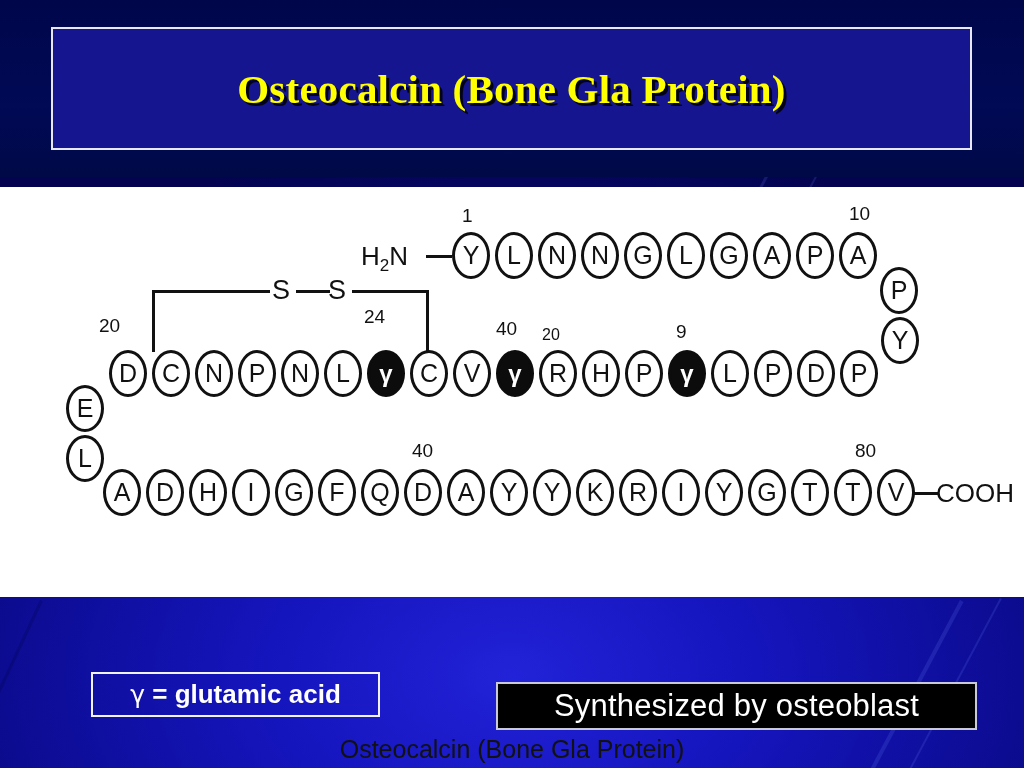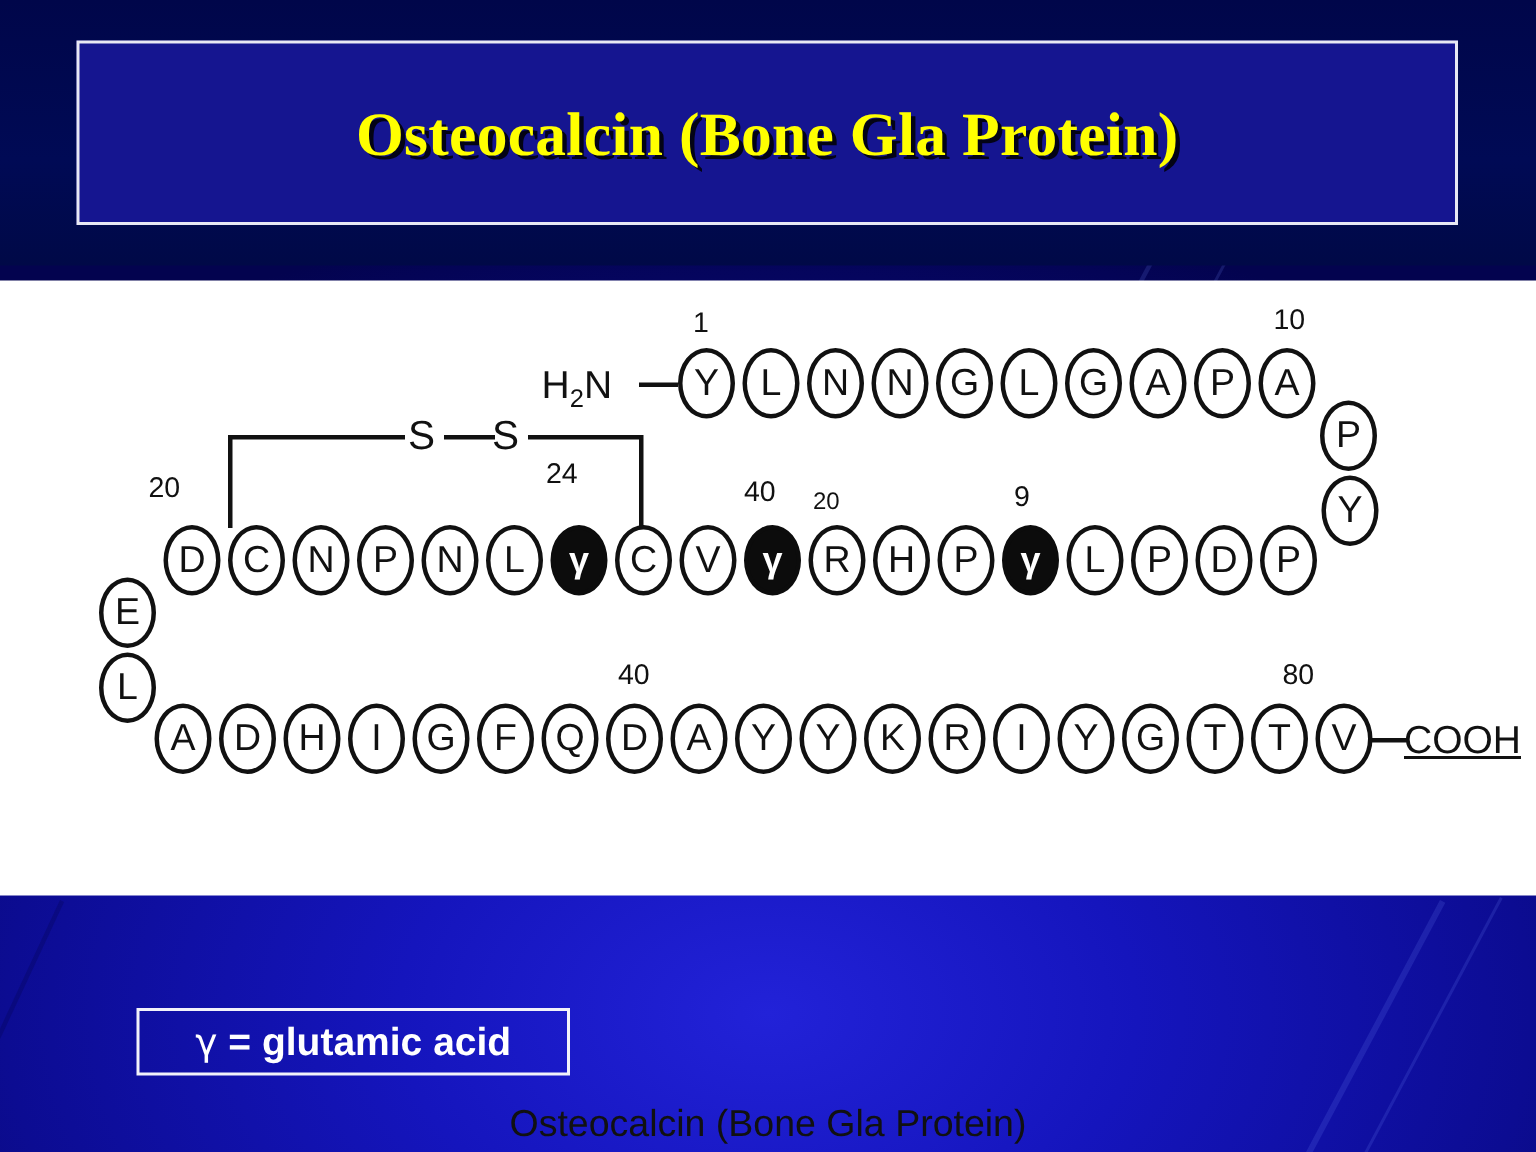--- a/index.html
+++ b/index.html
@@ -191,24 +191,27 @@
       <div class="res" style="left:619px;top:282px;">R</div>
       <div class="res" style="left:662px;top:282px;">I</div>
       <div class="res" style="left:705px;top:282px;">Y</div>
       <div class="res" style="left:748px;top:282px;">G</div>
       <div class="res" style="left:791px;top:282px;">T</div>
       <div class="res" style="left:834px;top:282px;">T</div>
       <div class="res" style="left:877px;top:282px;">V</div>
       <div class="num" style="left:855px;top:253px;">80</div>
 
       <div class="bond" style="left:914px;top:305px;width:24px;height:3px;"></div>
-      <div class="term" style="left:936px;top:291px;text-decoration:underline;">COOH</div>
+      <div class="term" style="left:936px;top:291px;">COOH</div>
 
       <div id="caption">Osteocalcin (Bone Gla Protein)</div>
     </div>
   </div>
 
   <div id="gammabox">
     <div id="gammatext"><span class="g">γ</span><span> = glutamic acid</span></div>
   </div>
 
+  <div id="osteobox">
+    <div id="osteotext">Synthesized by osteoblast</div>
+  </div>
 
 </div>
 
 </body></html>

